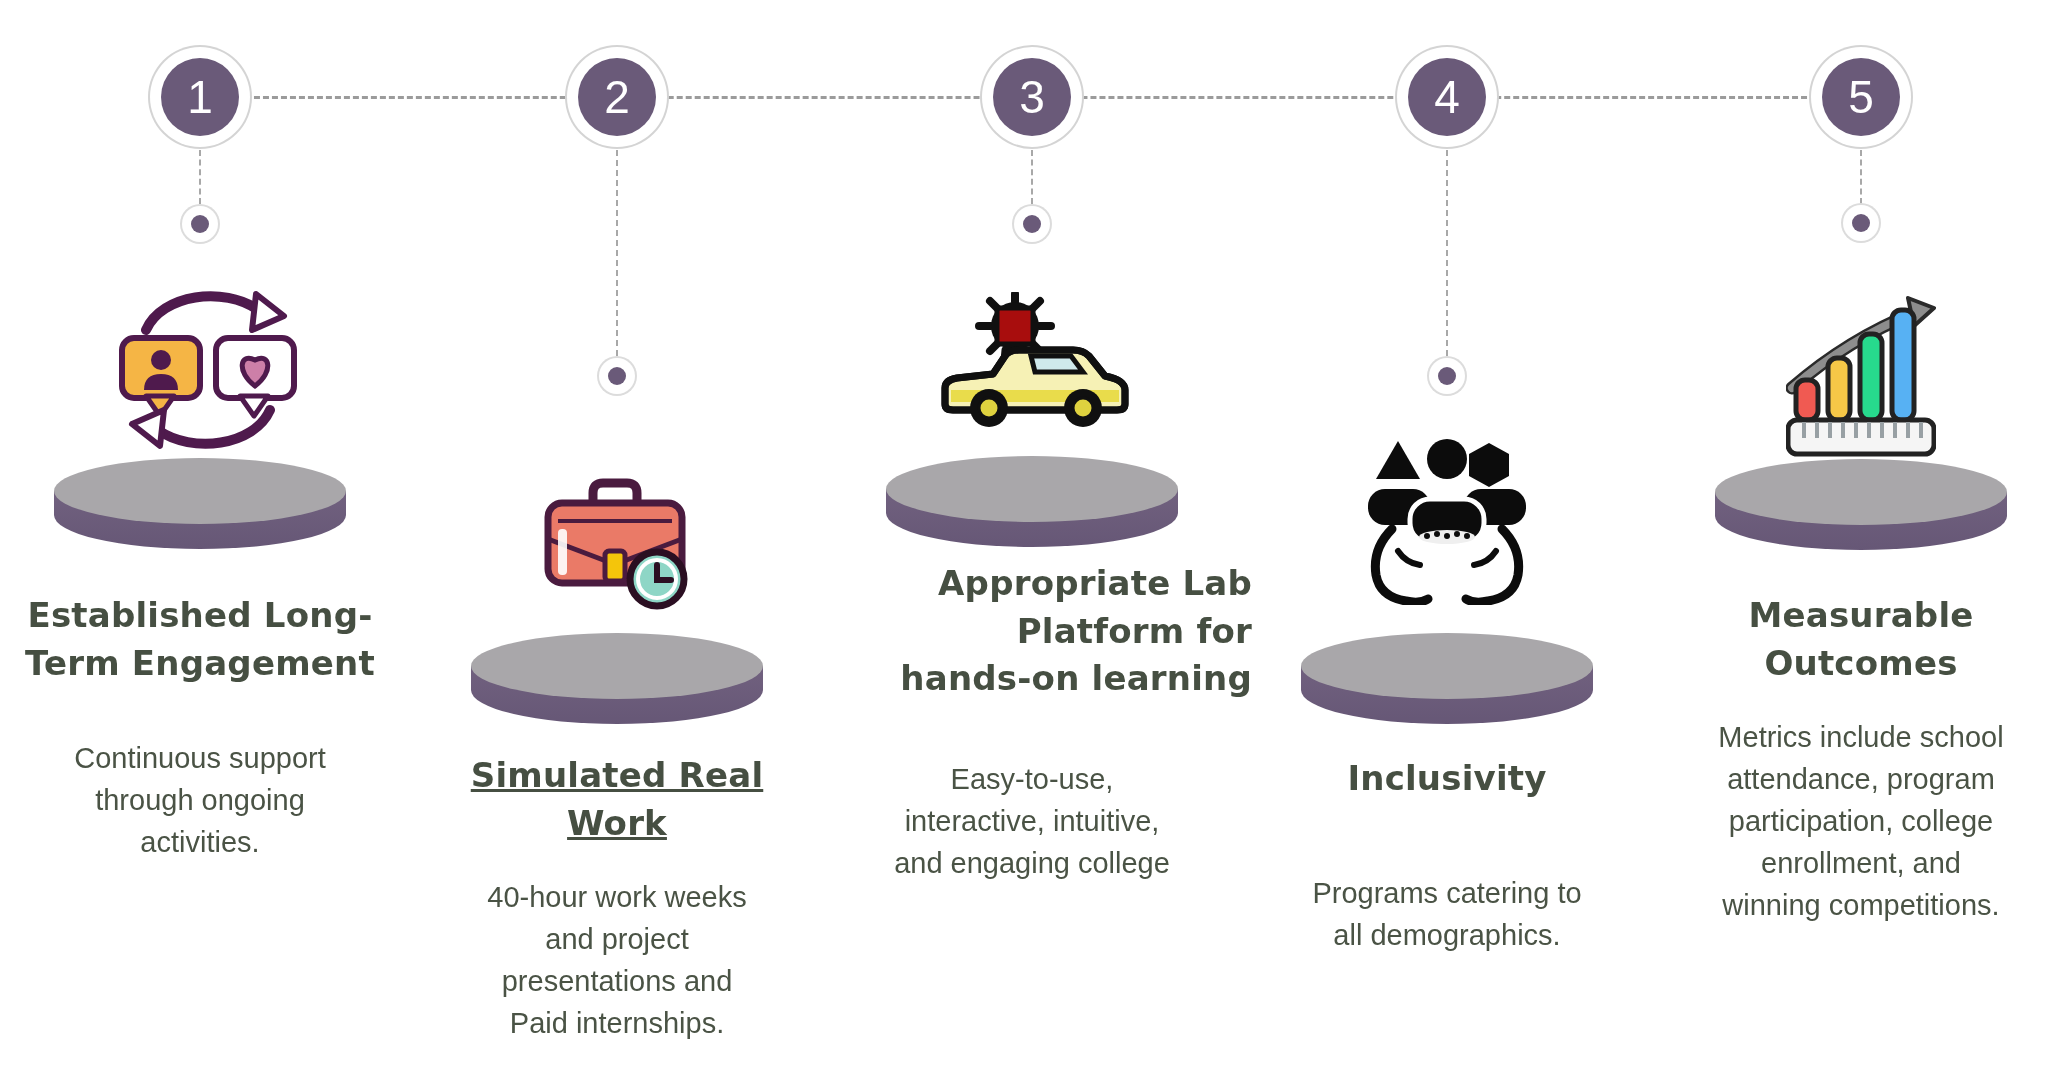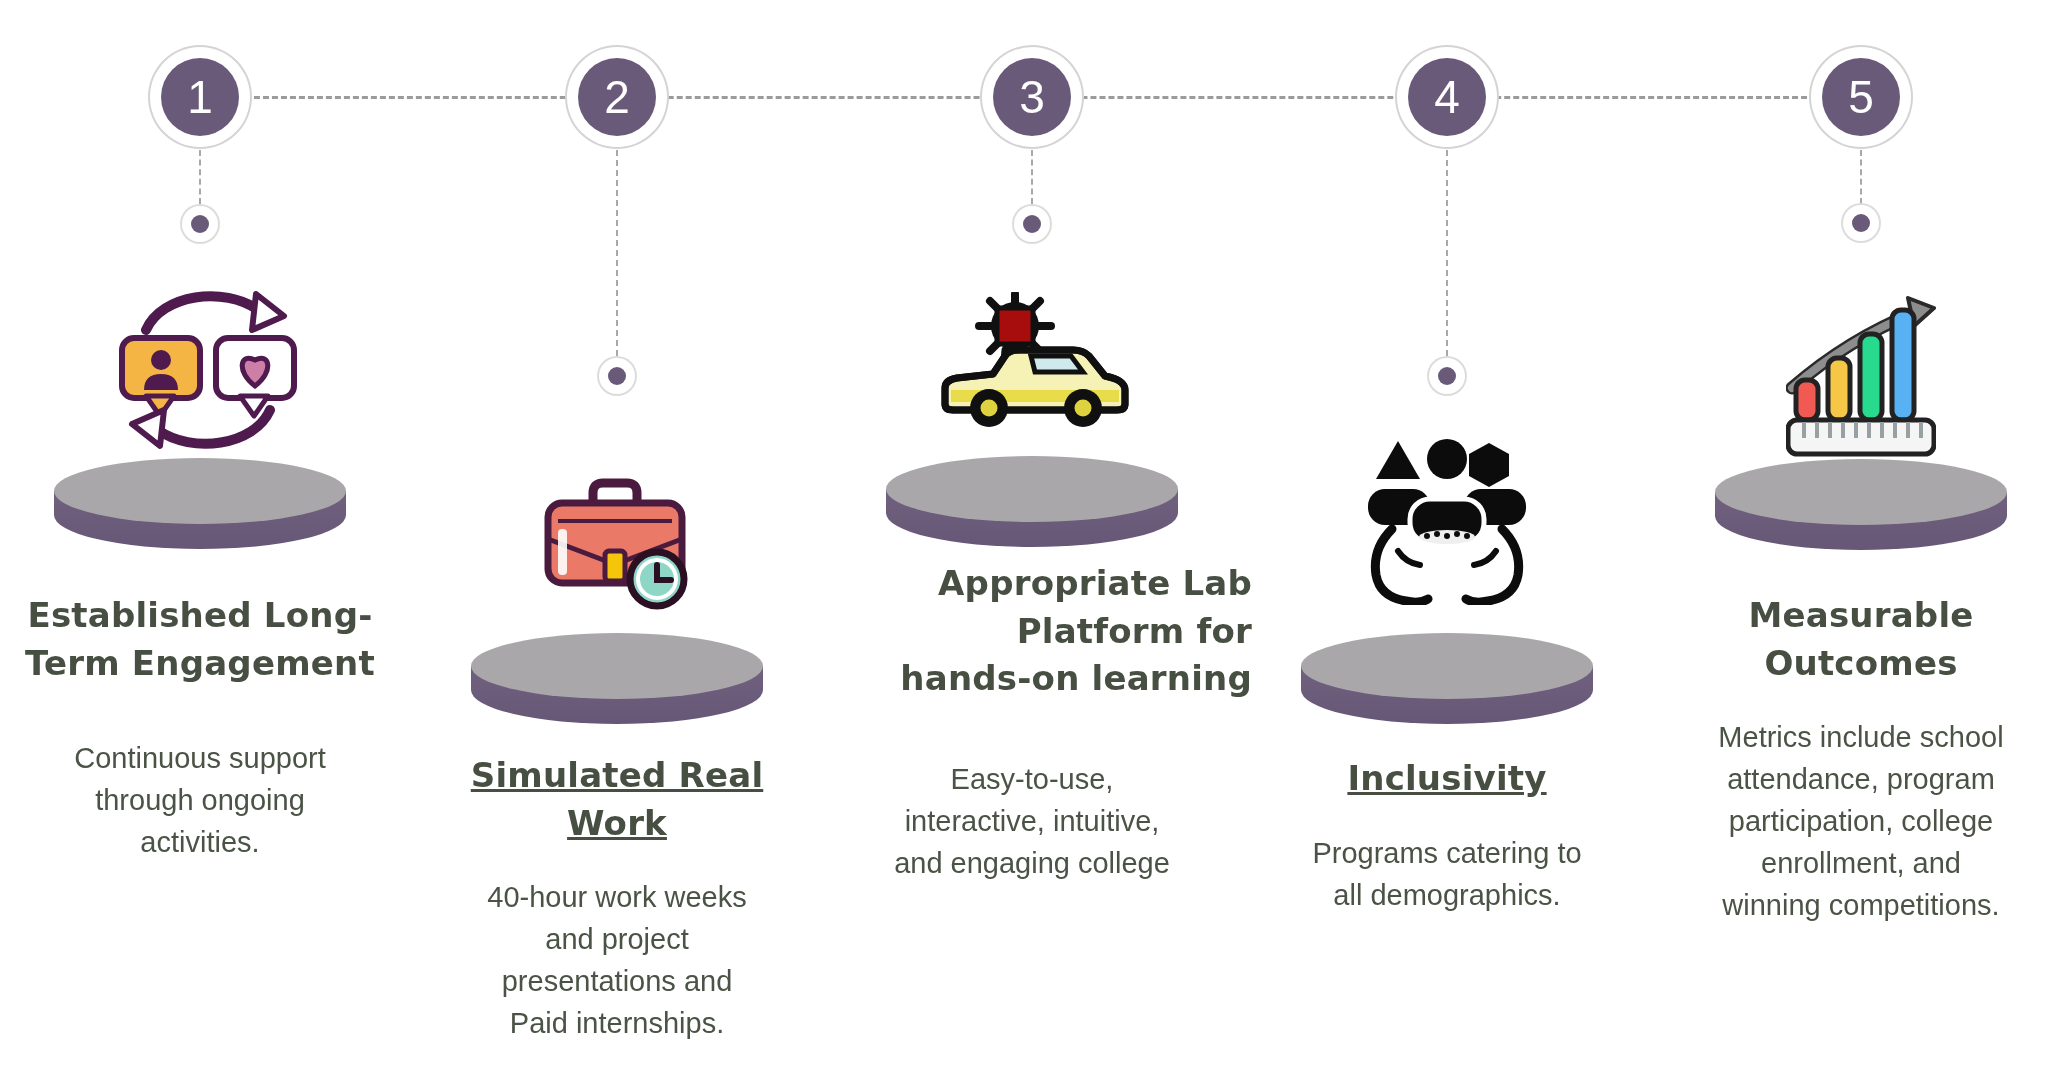--- a/index.html
+++ b/index.html
@@ -217,22 +217,22 @@
       </svg>
     </div>
 
     <div class="pedestal" style="left:1298px;top:630px;">
       <svg width="298" height="100" viewBox="0 0 298 100">
         <path d="M3 36 L3 60 A146 34 0 0 0 295 60 L295 36 Z" fill="url(#pedestal-grad)"></path>
         <ellipse cx="149" cy="36" rx="146" ry="33" fill="#a9a7aa"></ellipse>
       </svg>
     </div>
 
-    <h3 class="title" style="left:1227px;top:755px;text-decoration:underline;">Inclusivity</h3>
-    <p class="desc" style="left:1227px;top:832px;">Programs catering to
+    <h3 class="title" style="left:1227px;top:755px;">Inclusivity</h3>
+    <p class="desc" style="left:1227px;top:872px;">Programs catering to
 all demographics.</p>
   </div>
 
   <div>
     <div class="num-circle" style="left:1811px;top:47px;">
       <div class="num-fill">5</div>
     </div>
     <div class="vline" style="left:1860px;top:150px;height:54px;"></div>
     <div class="dot" style="left:1843px;top:205px;">
         <div class="dot-fill"></div>

